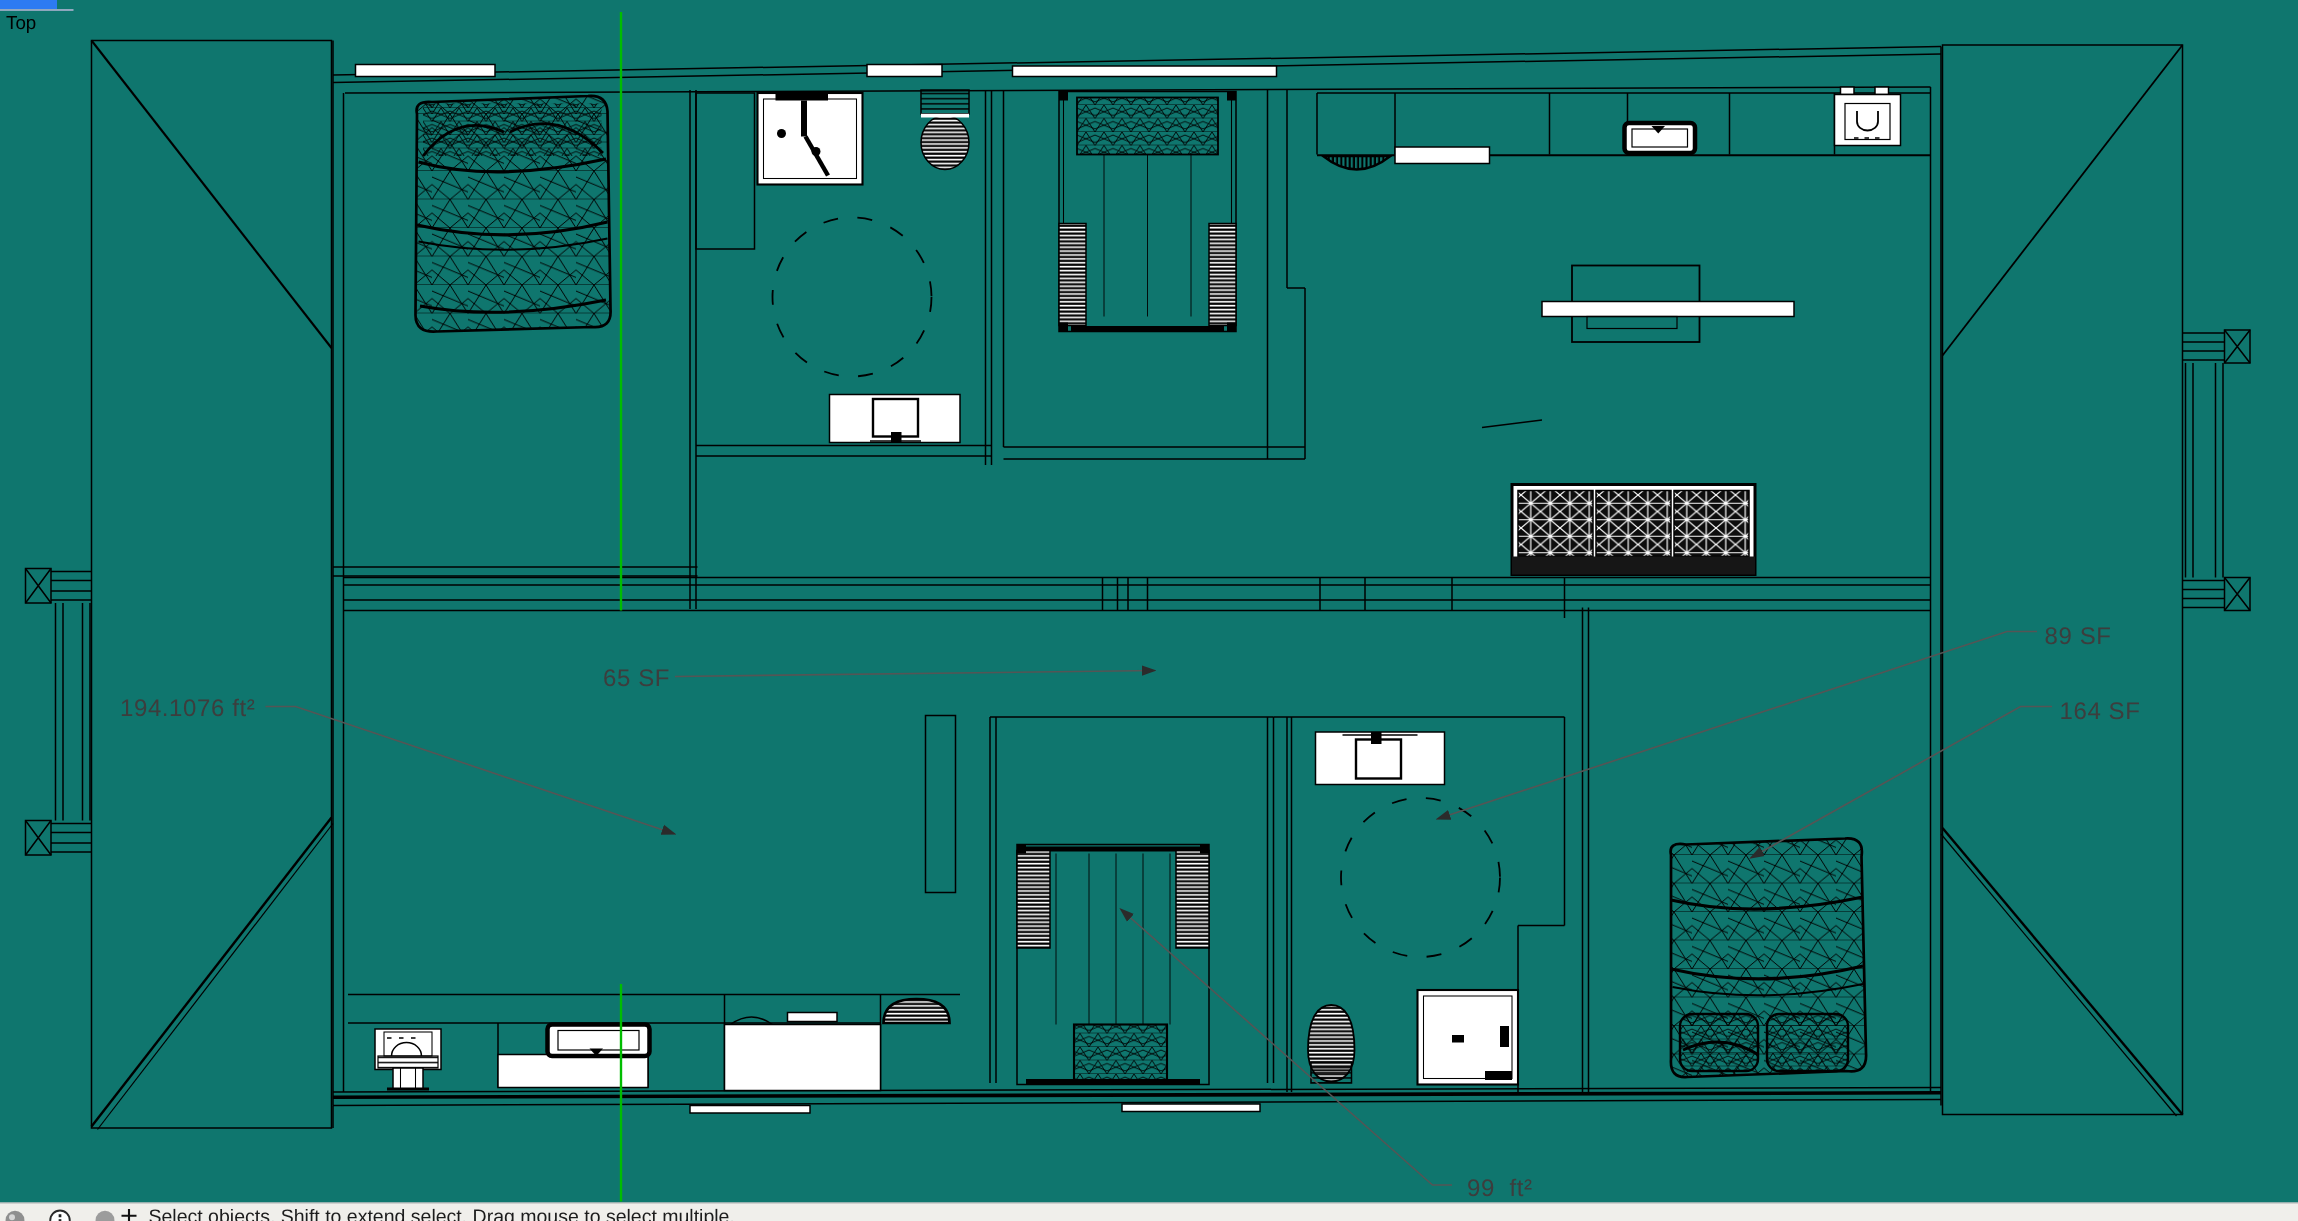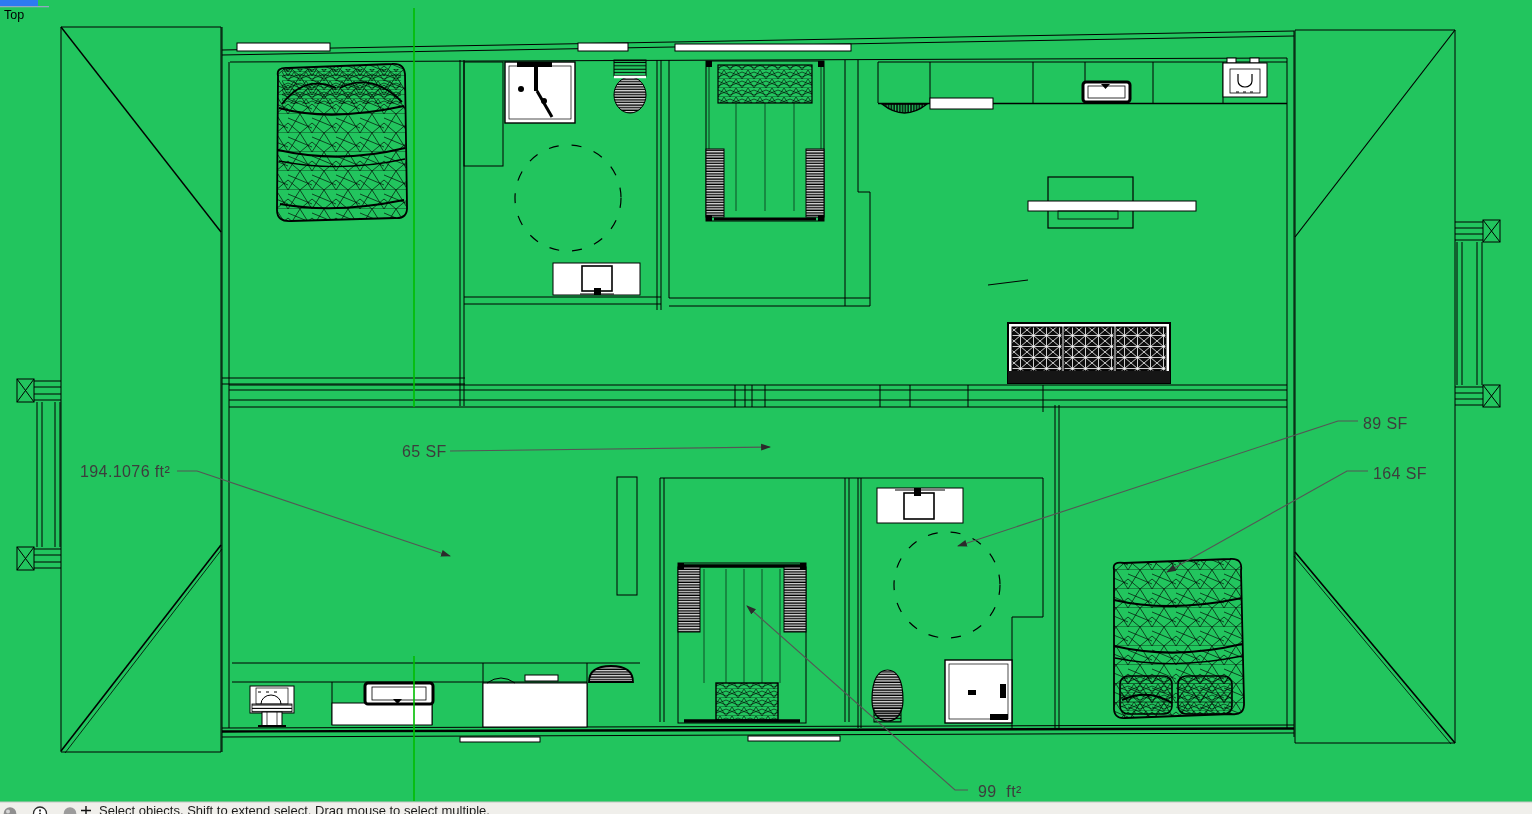--- a/index.html
+++ b/index.html
@@ -1,16 +1,16 @@
 <!DOCTYPE html>
 <html><head>
 <meta charset="utf-8">
 <style>
   html,body{margin:0;padding:0;background:#fff;}
-  .viewport{position:relative;width:1532px;height:814px;background:#22c55e;overflow:hidden;
+  .viewport{position:relative;width:1532px;height:814px;background:#0f766e;overflow:hidden;
             font-family:"Liberation Sans",sans-serif;}
   svg{position:absolute;left:0;top:0;}
   svg text{font-family:"Liberation Sans","DejaVu Sans",sans-serif;white-space:pre;}
   .anno{fill:#3d3d3d;font-size:16px;letter-spacing:.4px;}
   .viewlabel{fill:#000;font-size:12.5px;}
   .statustext{fill:#1c1c1c;font-size:13px;}
   .wall{stroke:#000;fill:none;}
 </style>
 </head>
 <body>

